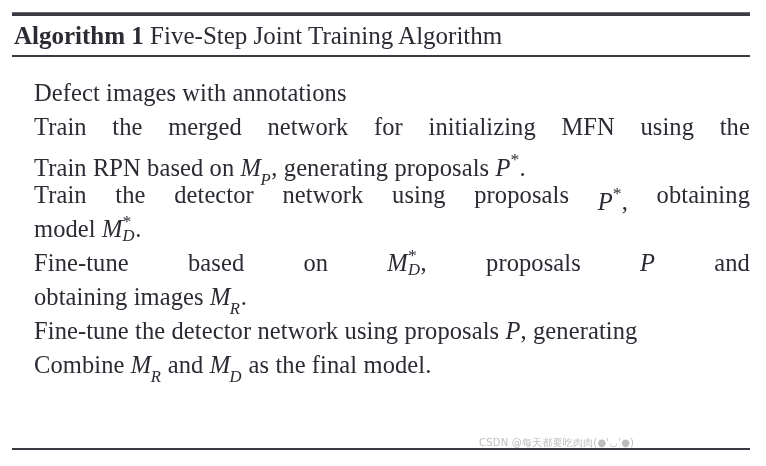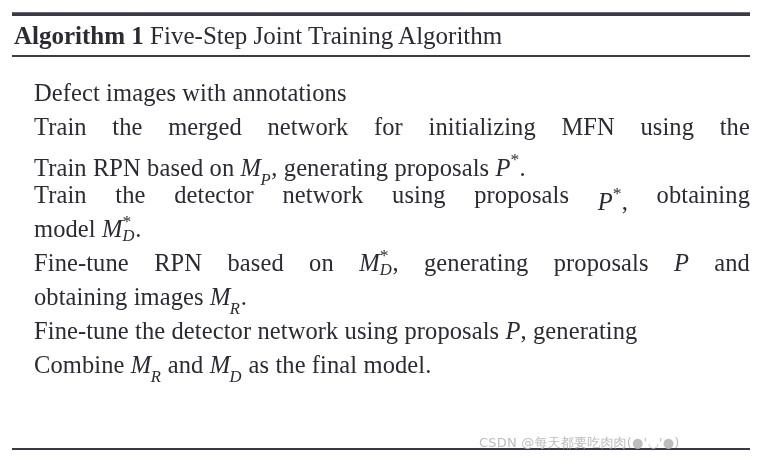--- a/index.html
+++ b/index.html
@@ -129,21 +129,21 @@
     position: relative;
     top: -0.12em;
   }
 
   
   #csdn-watermark {
     position: absolute;
     left: 479px;
     top: 433px;
     font-family: "DejaVu Sans", "Liberation Sans", sans-serif;
-    font-size: 13px;
+    font-size: 10px;
     line-height: 19px;
     color: #bdbdbd;
     white-space: nowrap;
     letter-spacing: 0.2px;
     user-select: none;
   }
 </style>
 </head>
 <body>
 
@@ -182,25 +182,23 @@
         <span class="w">using</span>
         <span class="w">proposals</span>
         <span class="w"><span class="mvar">P</span><span class="sup-only">*</span>,</span>
         <span class="w">obtaining</span>
       </div>
 
     <div class="algo-line"><span>model </span><span class="mvar">M</span><span class="supsub"><span class="sup">*</span><span class="sub">D</span></span><span>.</span></div>
 
     <div class="algo-line justify" style="width:716px;">
         <span class="w">Fine-tune</span>
-        <span class="w">RPN</span>
         <span class="w">based</span>
         <span class="w">on</span>
         <span class="w"><span class="mvar">M</span><span class="supsub"><span class="sup">*</span><span class="sub">D</span></span>,</span>
-        <span class="w">generating</span>
         <span class="w">proposals</span>
         <span class="w mvar">P</span>
         <span class="w">and</span>
       </div>
 
     <div class="algo-line"><span>obtaining images </span><span class="mvar">M</span><span class="sub-only">R</span><span>.</span></div>
 
     <div class="algo-line"><span>Fine-tune the detector network using proposals </span><span class="mvar">P</span><span>, generating</span></div>
 
 

